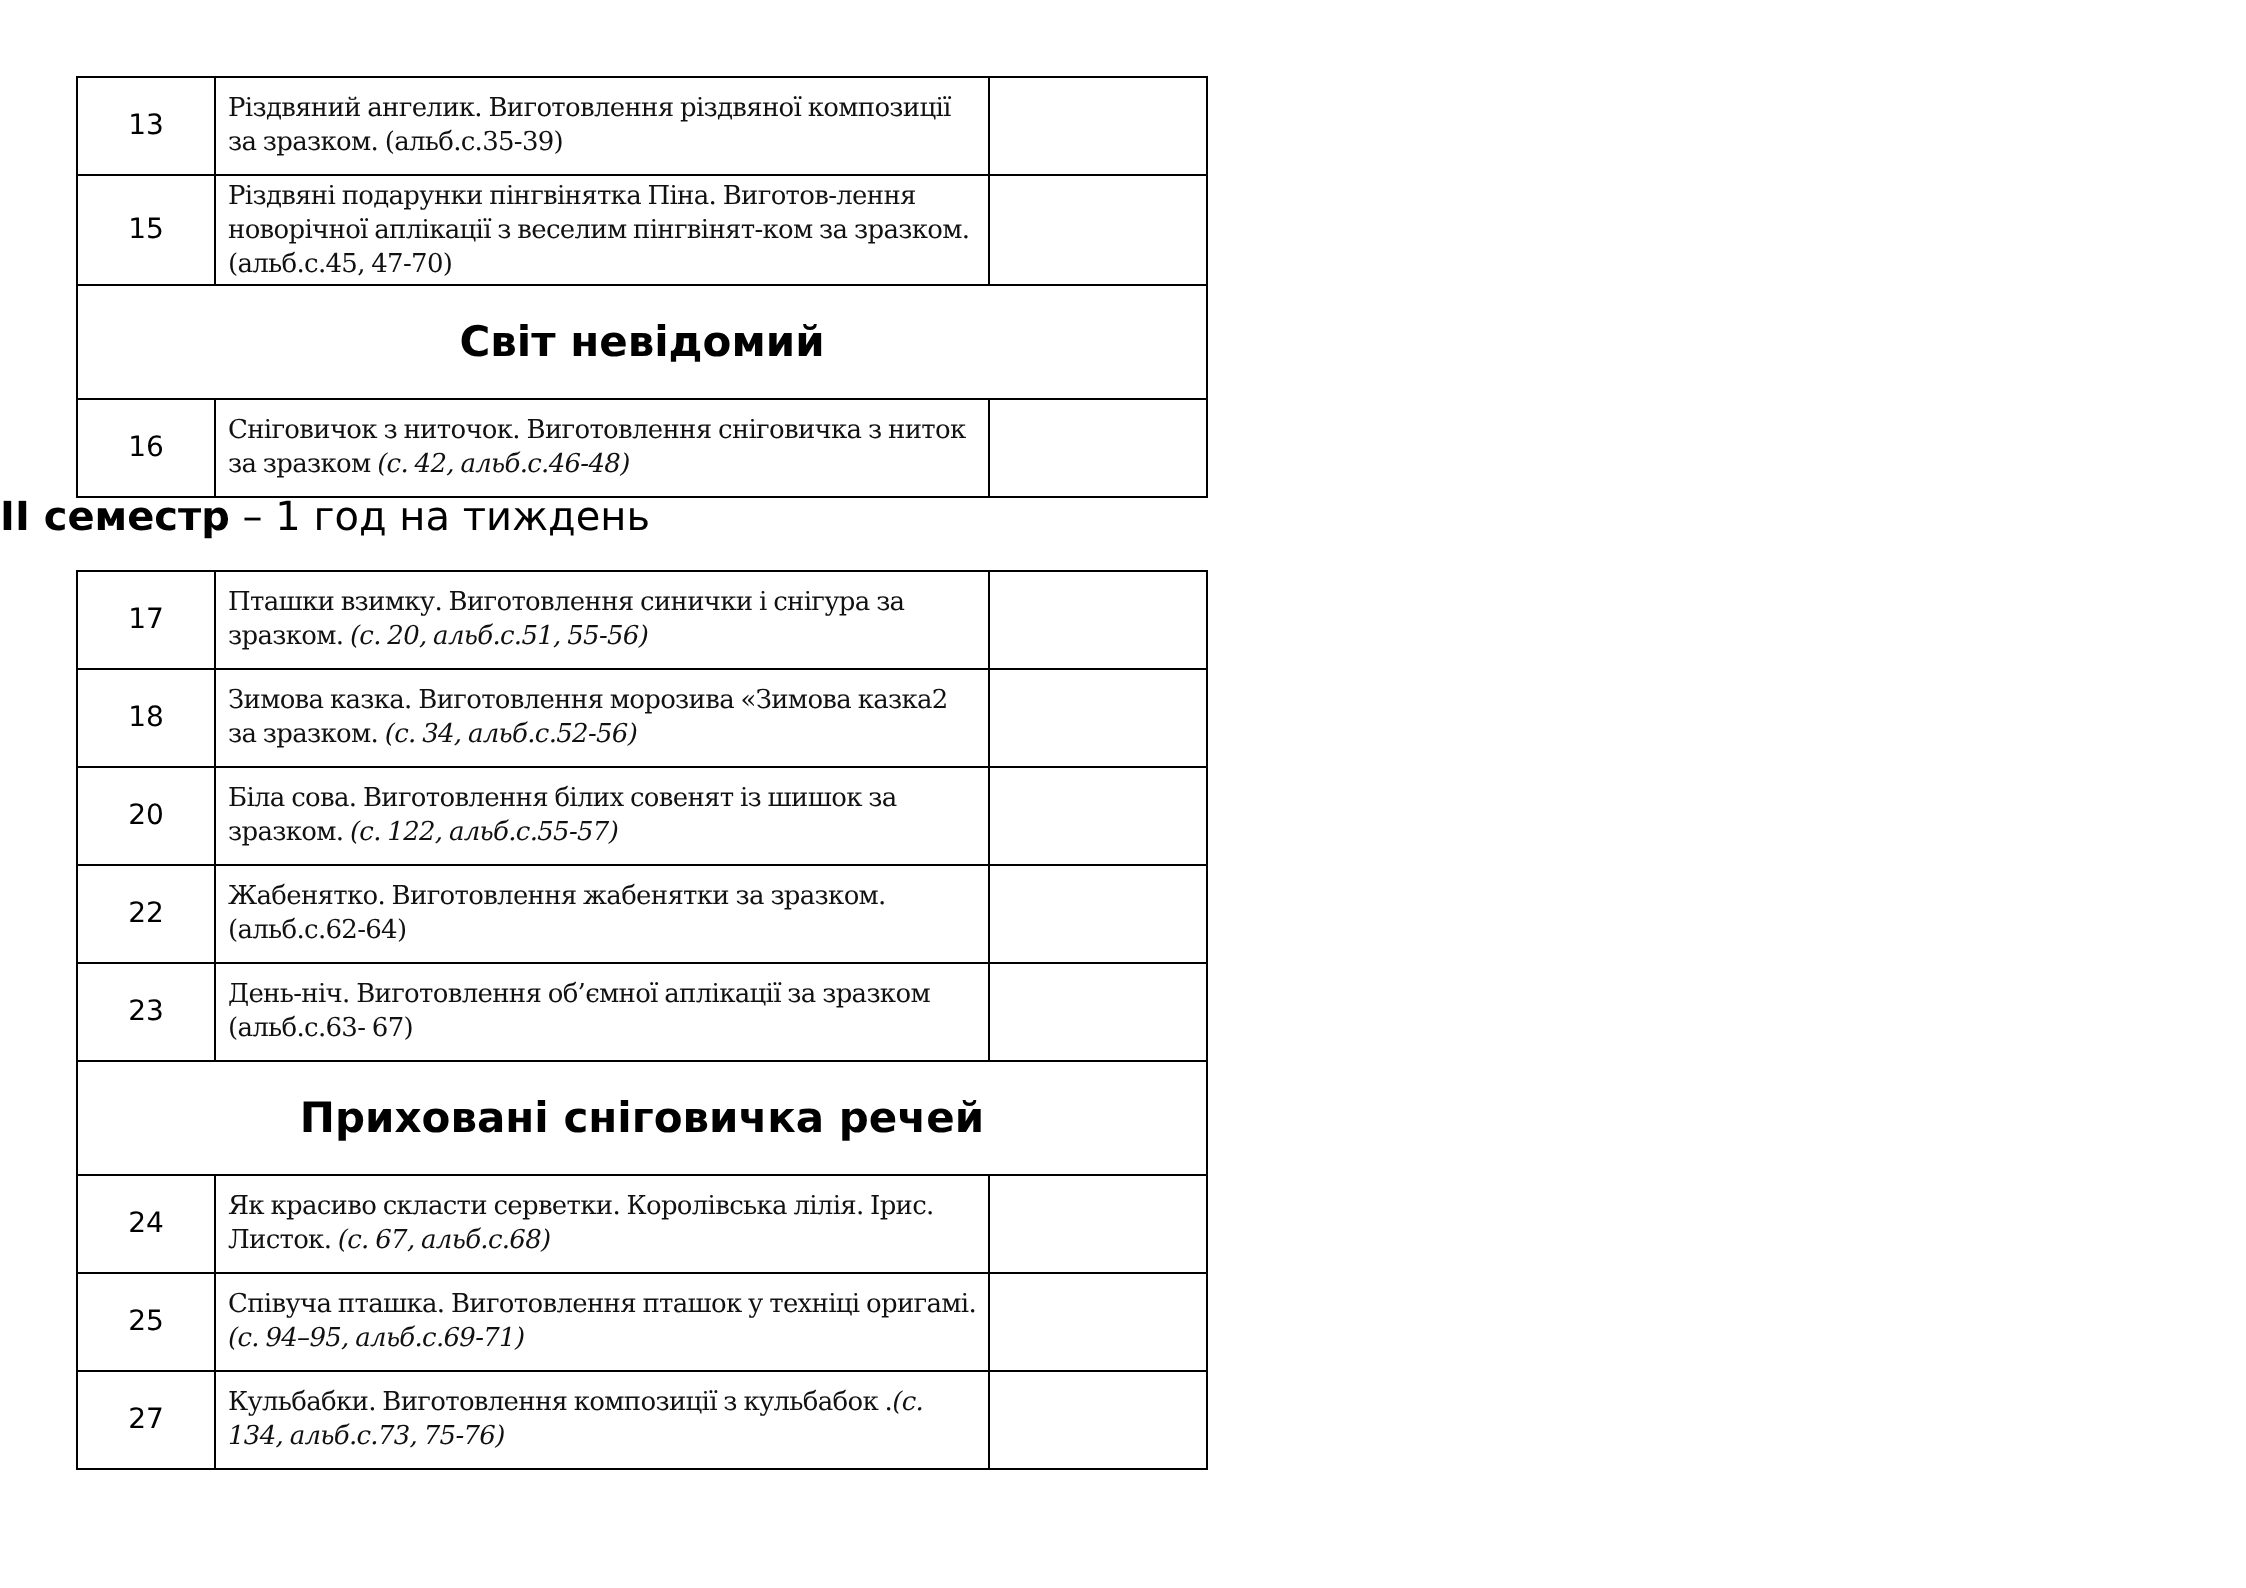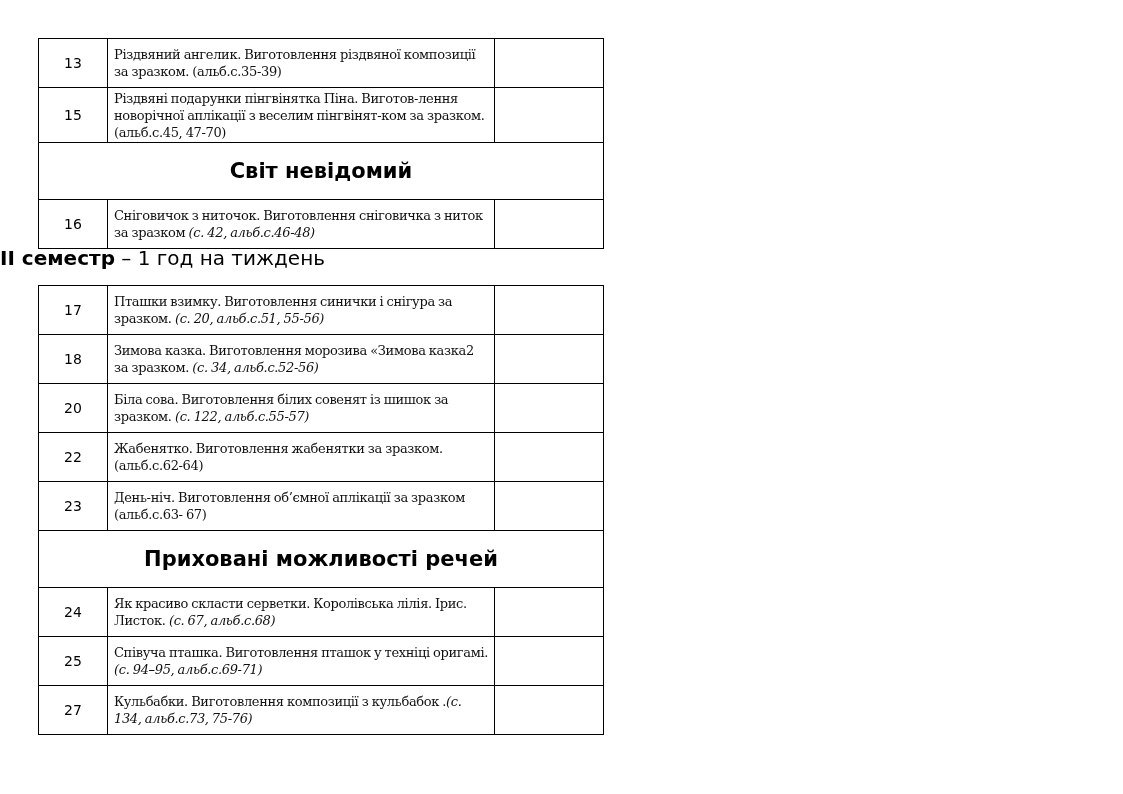--- a/index.html
+++ b/index.html
@@ -106,21 +106,21 @@
     <td class="num">22</td>
     <td class="topic"><span>Жабенятко. Виготовлення жабенятки за зразком. (альб.с.62-64)</span><i></i></td>
     <td class="blank"></td>
   </tr>
   <tr class="row">
     <td class="num">23</td>
     <td class="topic"><span>День-ніч. Виготовлення об’ємної аплікації за зразком (альб.с.63- 67)</span><i></i></td>
     <td class="blank"></td>
   </tr>
   <tr class="section">
-    <td colspan="3" class="section-title">Приховані можливості речей</td>
+    <td colspan="3" class="section-title">Приховані сніговичка речей</td>
   </tr>
   <tr class="row">
     <td class="num">24</td>
     <td class="topic"><span>Як красиво скласти серветки. Королівська лілія. Ірис. Листок. </span><i>(с. 67, альб.с.68)</i></td>
     <td class="blank"></td>
   </tr>
   <tr class="row">
     <td class="num">25</td>
     <td class="topic"><span>Співуча пташка. Виготовлення пташок у техніці оригамі. </span><i>(с. 94–95, альб.с.69-71)</i></td>
     <td class="blank"></td>

